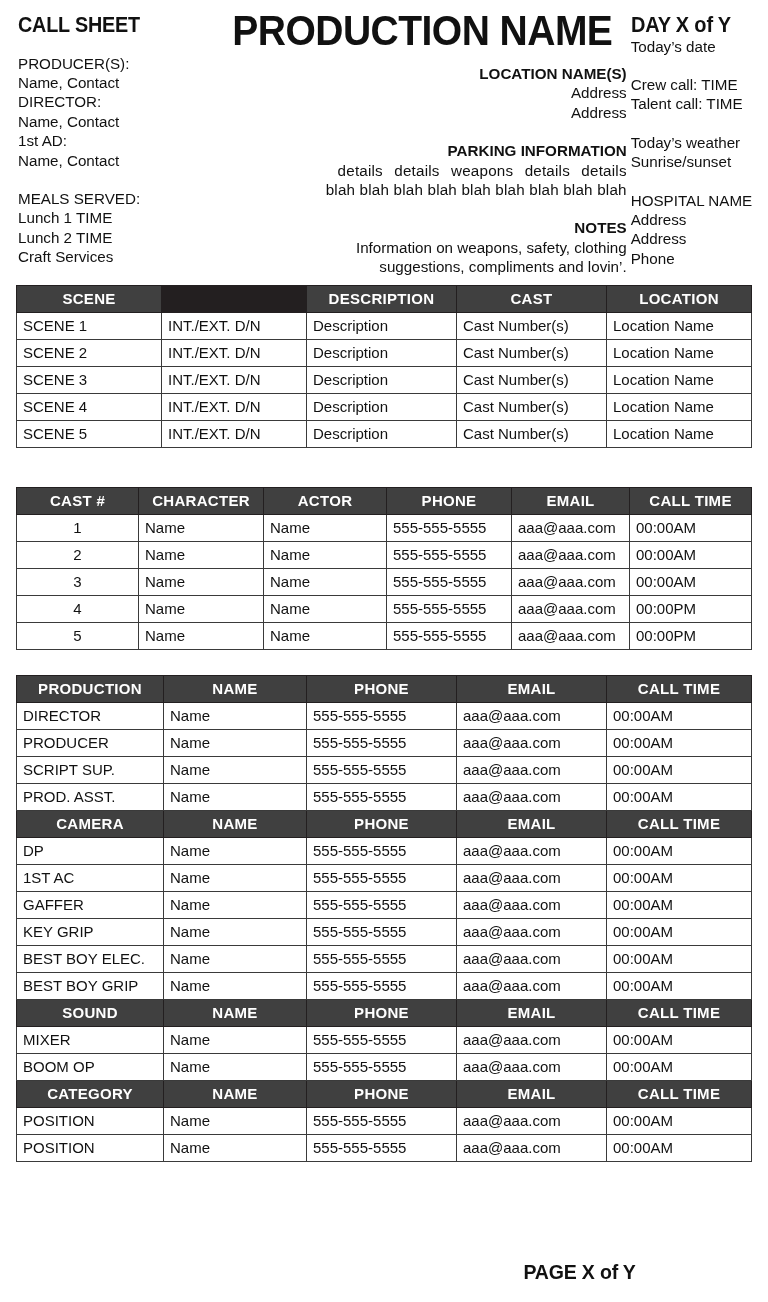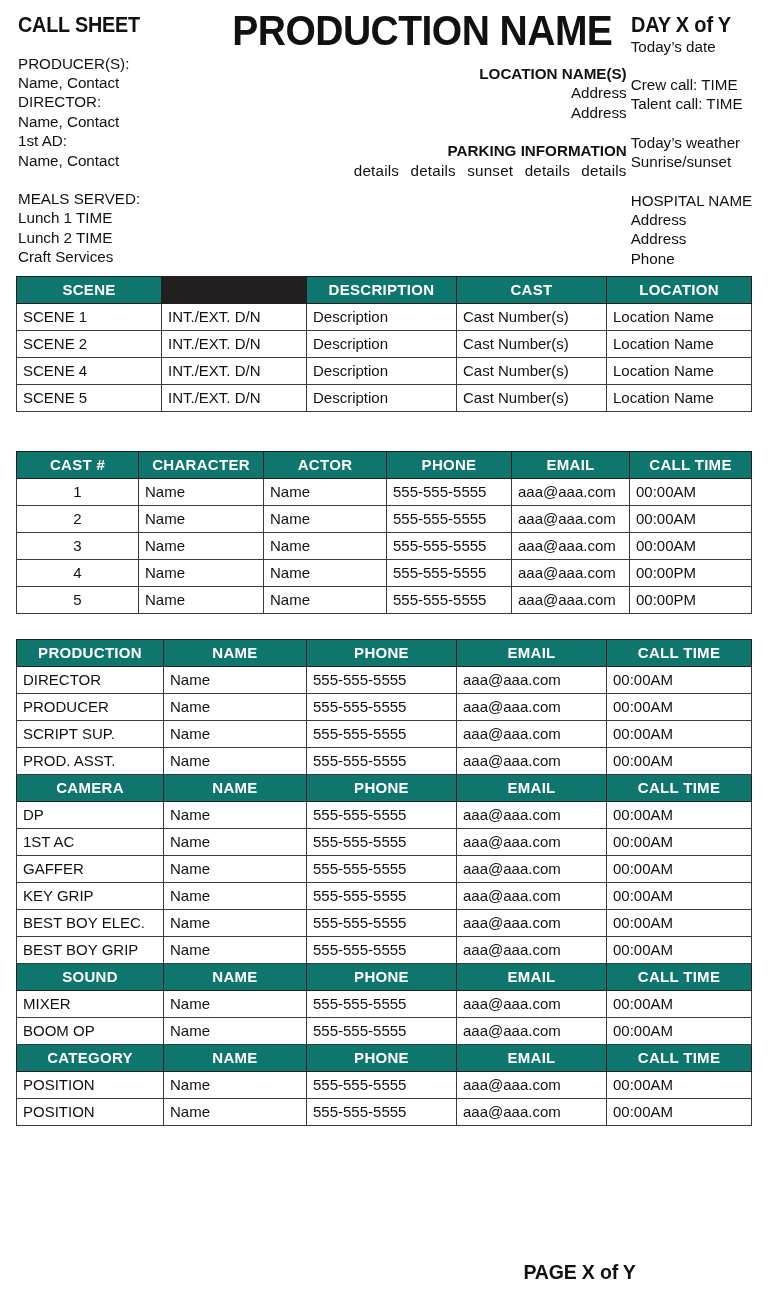--- a/index.html
+++ b/index.html
@@ -98,21 +98,21 @@
     line-height: 1;
     padding: 5px 6px 6px 6px;
     height: 26px;
     font-weight: normal;
     text-align: left;
     vertical-align: middle;
     overflow: hidden;
     white-space: nowrap;
   }
   .tbl thead th, .tbl td.hdr {
-    background: #0f766e;
+    background: #404040;
     color: #ffffff;
     font-weight: bold;
     text-align: center;
     font-size: 15px;
     letter-spacing: 0.3px;
     border-color: #231f20;
     padding: 5px 4px 6px 4px;
   }
   .tbl thead th.blank { background: #231f20; }
   td.ctr { text-align: center; }
@@ -182,23 +182,29 @@
     <div class="col-center">
       <div class="title-production">PRODUCTION NAME</div>
       <div class="center-block">
         <div class="ln b">LOCATION NAME(S)</div>
         <div class="ln">Address</div>
         <div class="ln">Address</div>
       </div>
       <div class="spacer-sm"></div>
       <div class="center-block">
         <div class="ln b">PARKING INFORMATION</div>
-        <div class="details-row wide">details   details   sunset   details   details</div>
+        <div class="details-row wide">details   details   weapons   details   details</div>
+        <div class="details-row">blah blah blah blah blah blah blah blah blah</div>
       </div>
       <div class="spacer-sm"></div>
+      <div class="center-block">
+        <div class="ln b">NOTES</div>
+        <div class="ln">Information on weapons, safety, clothing</div>
+        <div class="ln">suggestions, compliments and lovin’.</div>
+      </div>
     </div>
 
     <div class="col-right">
       <div class="title-day">DAY X of Y</div>
       <div class="ln">Today’s date</div>
       <div class="spacer-sm"></div>
       <div class="ln">Crew call: TIME</div>
       <div class="ln">Talent call: TIME</div>
       <div class="spacer-sm"></div>
       <div class="ln">Today’s weather</div>
@@ -232,20 +238,27 @@
     <tbody>
         <tr>
           <td>SCENE 1</td>
           <td>INT./EXT. D/N</td>
           <td>Description</td>
           <td>Cast Number(s)</td>
           <td>Location Name</td>
         </tr>
         <tr>
           <td>SCENE 2</td>
+          <td>INT./EXT. D/N</td>
+          <td>Description</td>
+          <td>Cast Number(s)</td>
+          <td>Location Name</td>
+        </tr>
+        <tr>
+          <td>SCENE 3</td>
           <td>INT./EXT. D/N</td>
           <td>Description</td>
           <td>Cast Number(s)</td>
           <td>Location Name</td>
         </tr>
         <tr>
           <td>SCENE 4</td>
           <td>INT./EXT. D/N</td>
           <td>Description</td>
           <td>Cast Number(s)</td>

